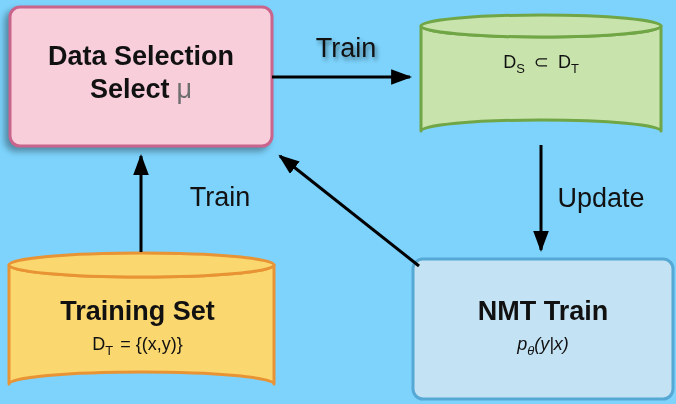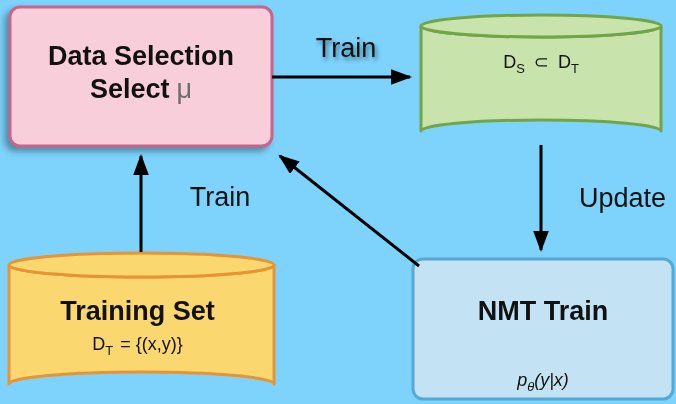--- a/index.html
+++ b/index.html
@@ -14,21 +14,21 @@
 
   .node-text {
     position:absolute; text-align:center; line-height:33px;
     font-size:27px; z-index:2; pointer-events:none;
   }
   .title { font-weight:bold; }
   .formula { font-weight:normal; font-size:18px; }
   .formula sub { font-size:0.72em; line-height:0; }
   .op { margin:0 9px; }
   .rest { margin-left:7px;text-align:center; }
-  .italic { font-style:italic;margin-top:36px; }
+  .italic { font-style:italic; }
   .mu { font-weight:normal; color:#6e6e6e; margin-left:7px; }
 
   .edge-label {
     position:absolute; width:130px; text-align:center;
     font-size:27px; color:#111111; z-index:2;
   }
   .shadowed { text-shadow:2px 3px 4px rgba(0,0,0,0.45); }
 </style>
 </head>
 <body>
@@ -80,15 +80,15 @@
 
   <div class="node-text" style="left:413px; top:295px; width:260px;">
     <div class="title">NMT Train</div>
     <div class="formula italic">
       <span>p</span><sub>θ</sub><span>(y|x)</span>
     </div>
   </div>
 
   <div class="edge-label shadowed" style="left:281px; top:33px;">Train</div>
   <div class="edge-label" style="left:155px; top:182px;">Train</div>
-  <div class="edge-label" style="left:536px; top:183px;text-align:right;">Update</div>
+  <div class="edge-label" style="left:536px; top:183px;">Update</div>
 
 </div>
 
 </body></html>

